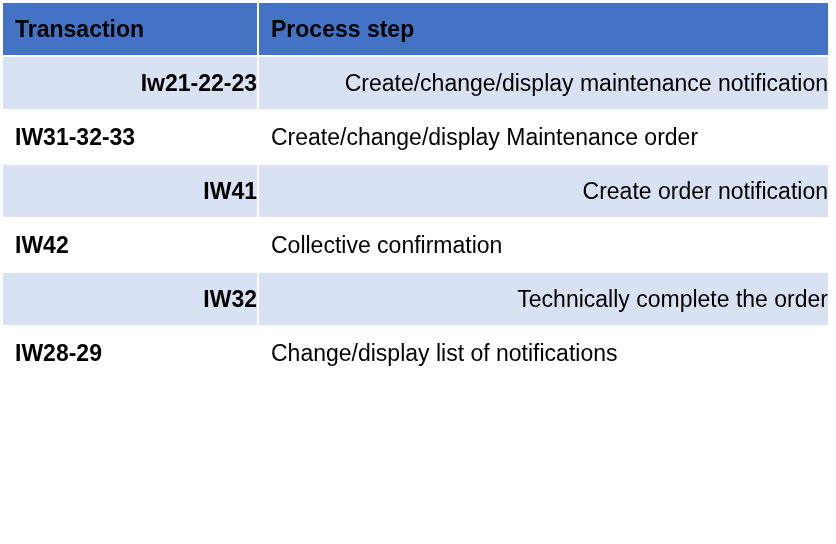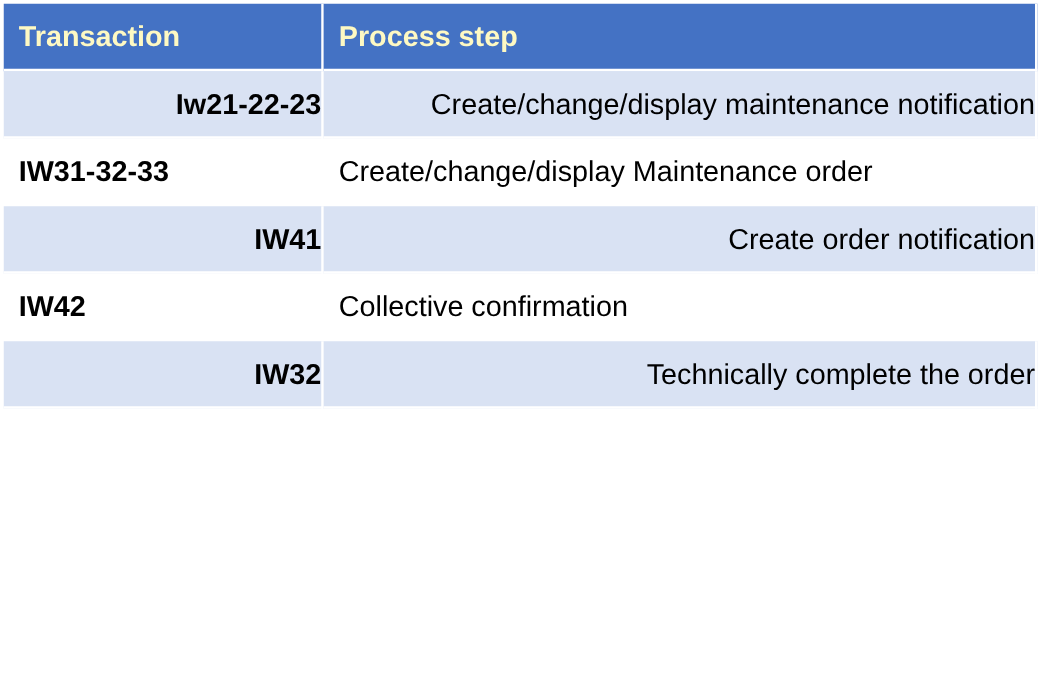--- a/index.html
+++ b/index.html
@@ -27,21 +27,21 @@
   th, td {
     border-right: 2px solid #ffffff;
     border-bottom: 2px solid #ffffff;
     vertical-align: middle;
     box-sizing: border-box;
     white-space: nowrap;
     overflow: hidden;
   }
   th {
     background: #4472c4;
-    color: #fef9c3;
+    color: #000000;
     font-size: 23px;
     font-weight: bold;
     text-align: left;
     height: 54px;
     padding: 0 0 0 12px;
   }
   td {
     color: #000000;
     font-size: 23px;
     height: 54px;
@@ -84,15 +84,19 @@
           <td class="step">Create order notification</td>
         </tr>
         <tr class="plain">
           <td class="tx">IW42</td>
           <td class="step">Collective confirmation</td>
         </tr>
         <tr class="band">
           <td class="tx">IW32</td>
           <td class="step">Technically complete the order</td>
         </tr>
+        <tr class="plain">
+          <td class="tx">IW28-29</td>
+          <td class="step">Change/display list of notifications</td>
+        </tr>
       </tbody>
   </table>
 </div>
 
 </body></html>

